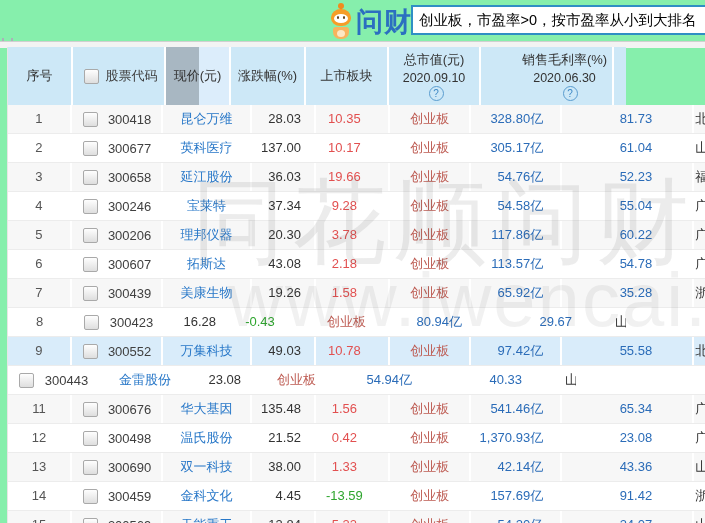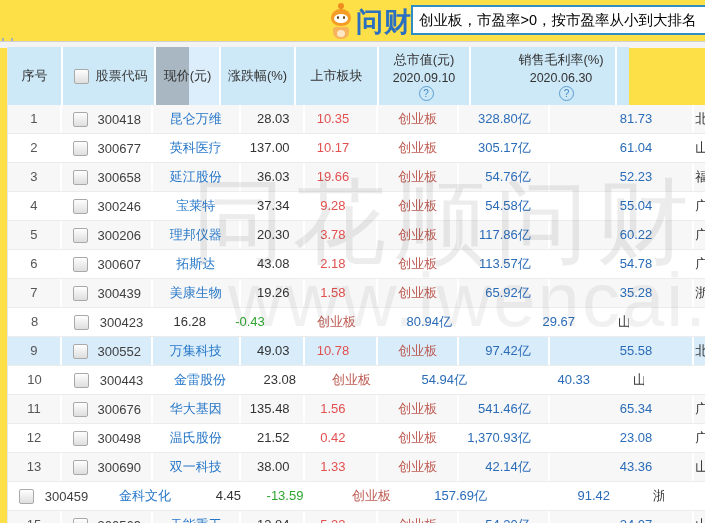--- a/index.html
+++ b/index.html
@@ -1,16 +1,16 @@
 <!DOCTYPE html>
 <html><head>
 <meta charset="utf-8">
 <style>
   html,body{margin:0;padding:0;background:#fff;}
-  #viewport{position:relative;width:705px;height:523px;overflow:hidden;background:#fde047;
+  #viewport{position:relative;width:705px;height:523px;overflow:hidden;background:#86efac;
     font-family:"Liberation Sans","DejaVu Sans",sans-serif;color:#333;}
 
   
   .logo{position:absolute;left:329px;top:3px;height:38px;display:flex;align-items:center;cursor:pointer;}
   .mascot{width:24px;height:36px;position:relative;margin-right:3px;}
   .mascot .antenna{position:absolute;top:2px;left:11px;width:2px;height:5px;background:#f08c1e;}
   .mascot .antenna-dot{position:absolute;top:-1px;left:9px;width:6px;height:6px;border-radius:50%;background:#f08c1e;}
   .mascot .head{position:absolute;top:5px;left:2px;width:20px;height:17px;border-radius:50% 50% 46% 46%;background:#f59d27;}
   .mascot .face{position:absolute;top:10px;left:5px;width:14px;height:9px;border-radius:50%;background:#fff;}
   .mascot .eye{position:absolute;top:12px;width:2px;height:3px;background:#5b3a12;border-radius:50%;}
@@ -21,28 +21,28 @@
   .search{position:absolute;left:411px;top:5px;width:302px;height:26px;border:2px solid #2f8fc4;
     font-family:inherit;font-size:14.5px;color:#000;padding:0 6px;outline:none;background:#fff;}
 
   .ticks{position:absolute;left:2px;top:38px;width:7px;height:8px;
     border-left:2px solid #aab2b8;border-right:2px solid #aab2b8;}
   .rule{position:absolute;left:0;top:41px;width:705px;height:6px;background:#f3f3f3;border-top:1px solid #d0d0d0;}
 
   
   .table{position:absolute;left:7px;top:47px;width:698px;border-left:1px solid #e6e6e6;}
   .c{box-sizing:border-box;border-right:2px solid #fff;overflow:hidden;white-space:nowrap;}
-  .c1{width:55px;text-align:center;}
+  .c1{width:65px;text-align:center;}
   .c2{width:93px;}
   .c3{width:90px;text-align:center;}
   .c4{width:65px;text-align:right;padding-right:13px;}
   .c5{width:75px;text-align:center;padding-right:15px;}
   .c6{width:83px;text-align:center;}
   .c7{width:92px;text-align:right;padding-right:17px;}
-  .c8{width:146px;text-align:right;padding-right:40px;padding-left:36px;}
+  .c8{width:133px;text-align:right;padding-right:40px;padding-left:36px;}
   .c9{width:12px;border-right:none;padding-left:1px;text-align:left;}
 
   .hrow{display:flex;height:58px;font-size:13px;color:#333;}
   .hcell{background:#cde8f7;display:flex;flex-direction:column;align-items:center;justify-content:center;height:58px;padding-right:0;text-align:center;}
   .hcell.c4{background:linear-gradient(90deg,#a8b7c2 0,#a8b7c2 33px,#dcedfb 33px);}
   .hcell.codecell{flex-direction:row;justify-content:flex-start;}
   .codecell{display:flex;align-items:center;}
   .codecell .code{flex:1;text-align:center;}
   .cb{width:13px;height:13px;border:1px solid #a9a9a9;border-radius:2px;
     background:linear-gradient(#fefefe,#dedede);display:inline-block;flex:0 0 auto;margin-left:11px;cursor:pointer;}
@@ -240,21 +240,20 @@
           </div>
           <div class="c c3 name">万集科技</div>
           <div class="c c4 price">49.03</div>
           <div class="c c5 change pos">10.78</div>
           <div class="c c6 board">创业板</div>
           <div class="c c7 mcap">97.42亿</div>
           <div class="c c8 margin">55.58</div>
           <div class="c c9 region">北</div>
         </div>
         <div class="row">
-          <div class="c c1 no">10</div>
           <div class="c c2 codecell">
             <span class="cb"></span>
             <span class="code">300443</span>
           </div>
           <div class="c c3 name">金雷股份</div>
           <div class="c c4 price">23.08</div>
           <div class="c c6 board">创业板</div>
           <div class="c c7 mcap">54.94亿</div>
           <div class="c c8 margin">40.33</div>
           <div class="c c9 region">山</div>
@@ -295,20 +294,21 @@
           </div>
           <div class="c c3 name">双一科技</div>
           <div class="c c4 price">38.00</div>
           <div class="c c5 change pos">1.33</div>
           <div class="c c6 board">创业板</div>
           <div class="c c7 mcap">42.14亿</div>
           <div class="c c8 margin">43.36</div>
           <div class="c c9 region">山</div>
         </div>
         <div class="row">
+          <div class="c c1 no">14</div>
           <div class="c c2 codecell">
             <span class="cb"></span>
             <span class="code">300459</span>
           </div>
           <div class="c c3 name">金科文化</div>
           <div class="c c4 price">4.45</div>
           <div class="c c5 change neg">-13.59</div>
           <div class="c c6 board">创业板</div>
           <div class="c c7 mcap">157.69亿</div>
           <div class="c c8 margin">91.42</div>

